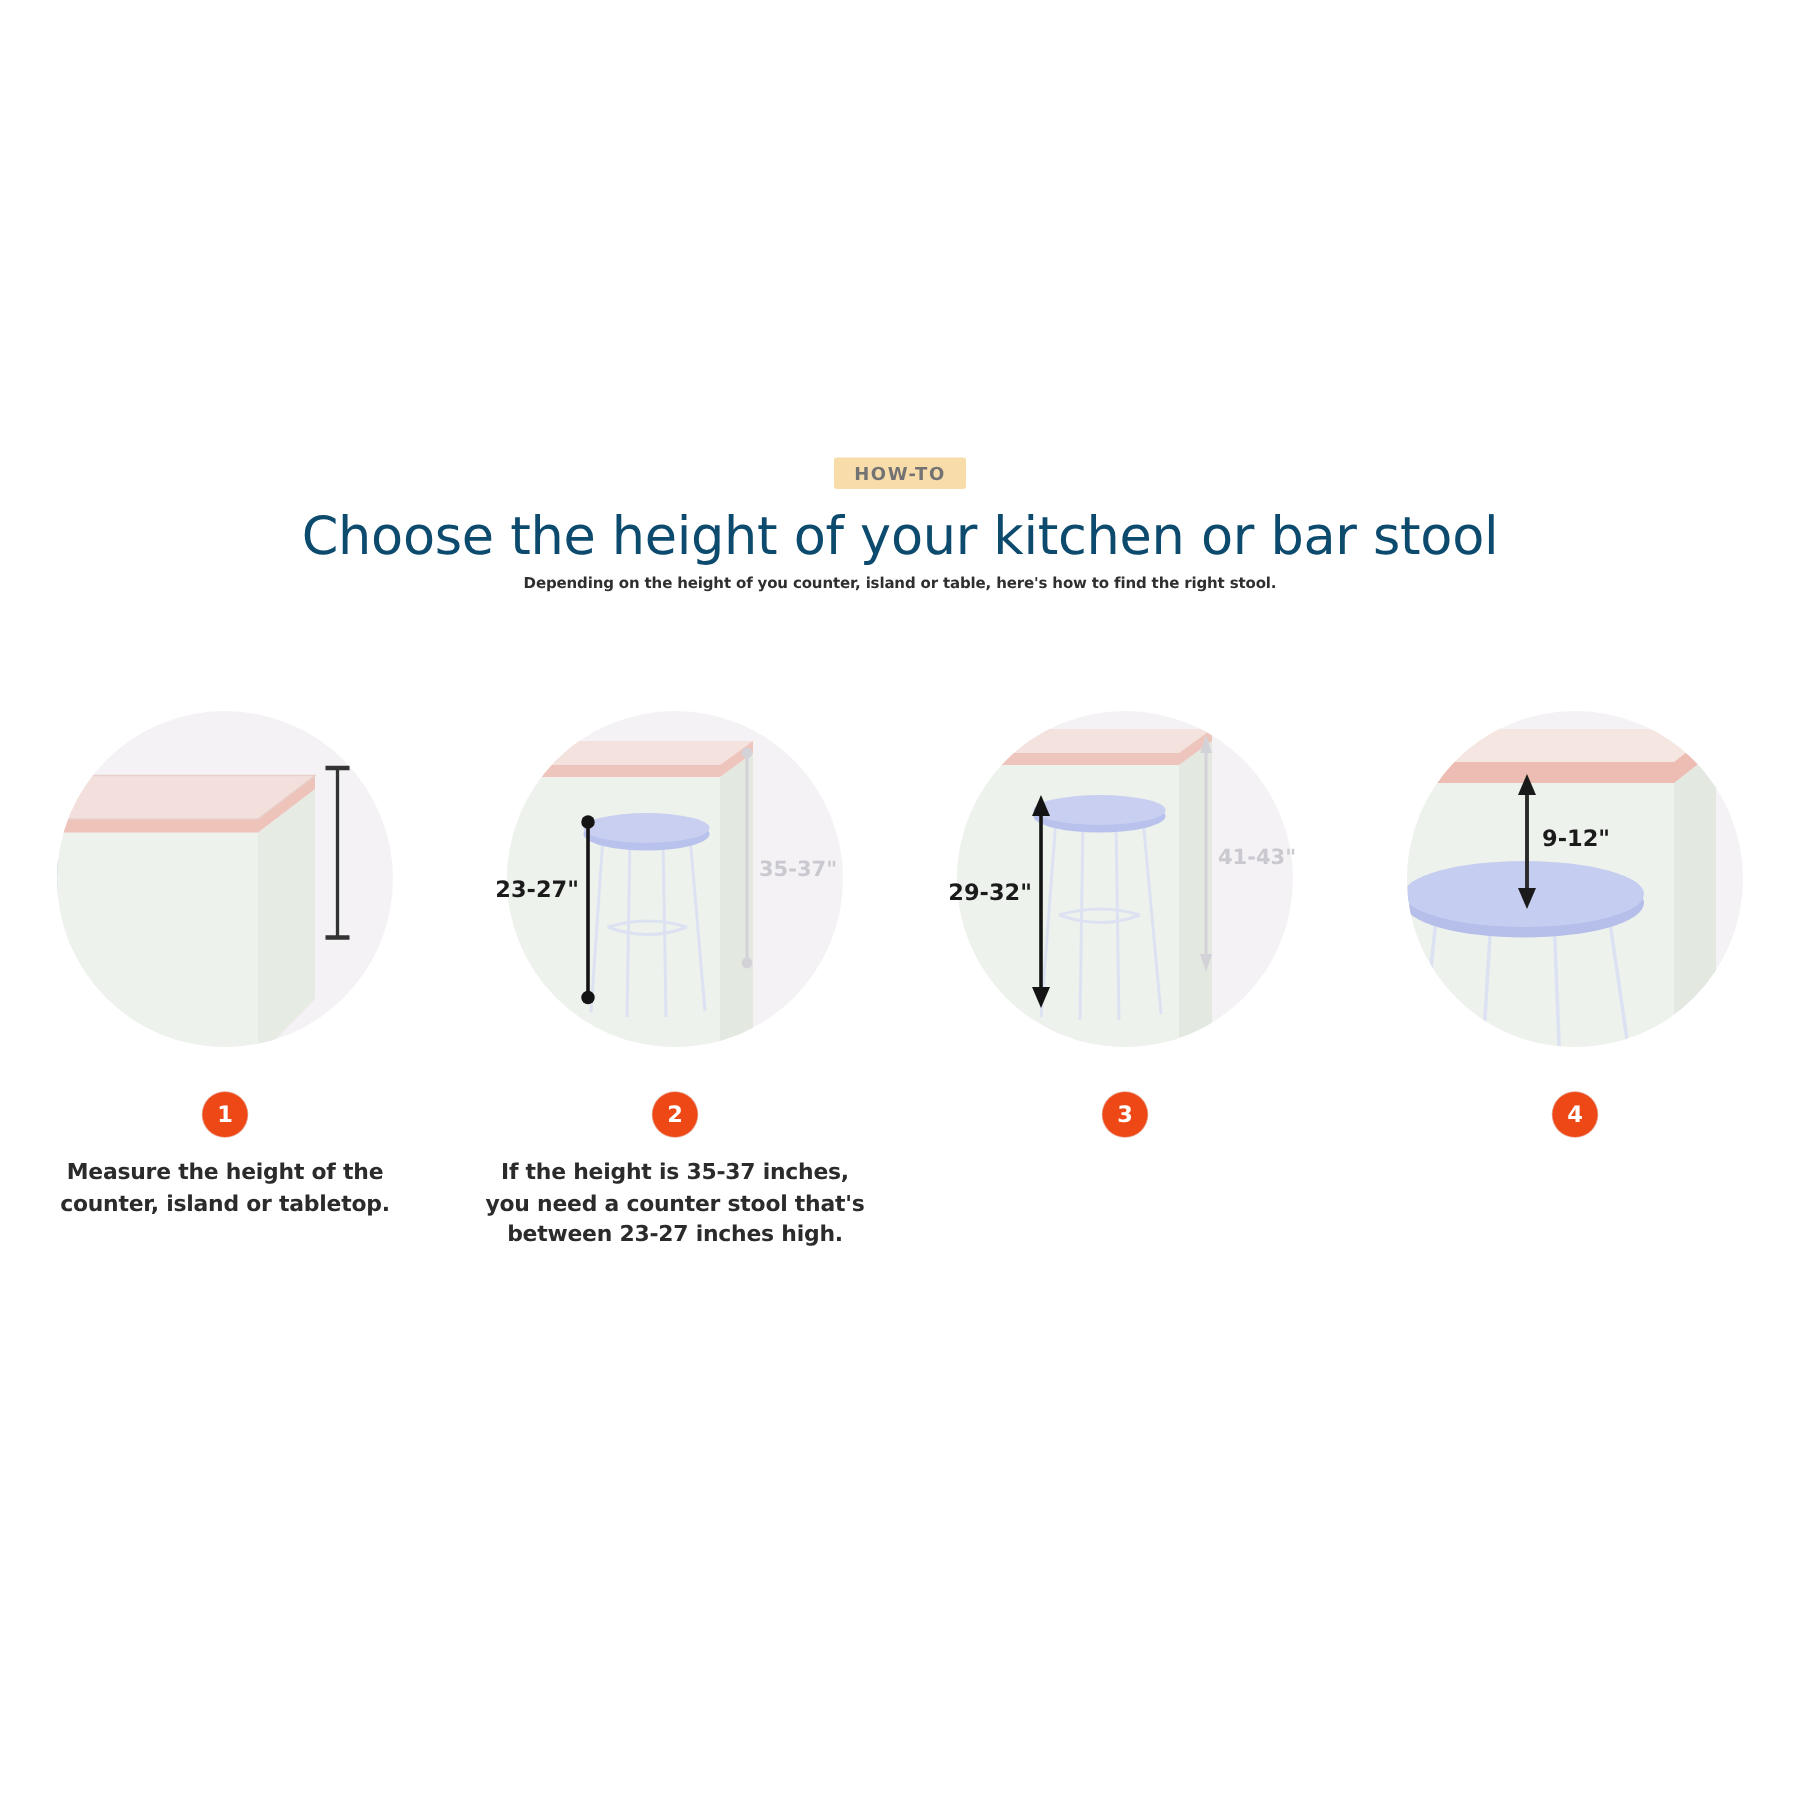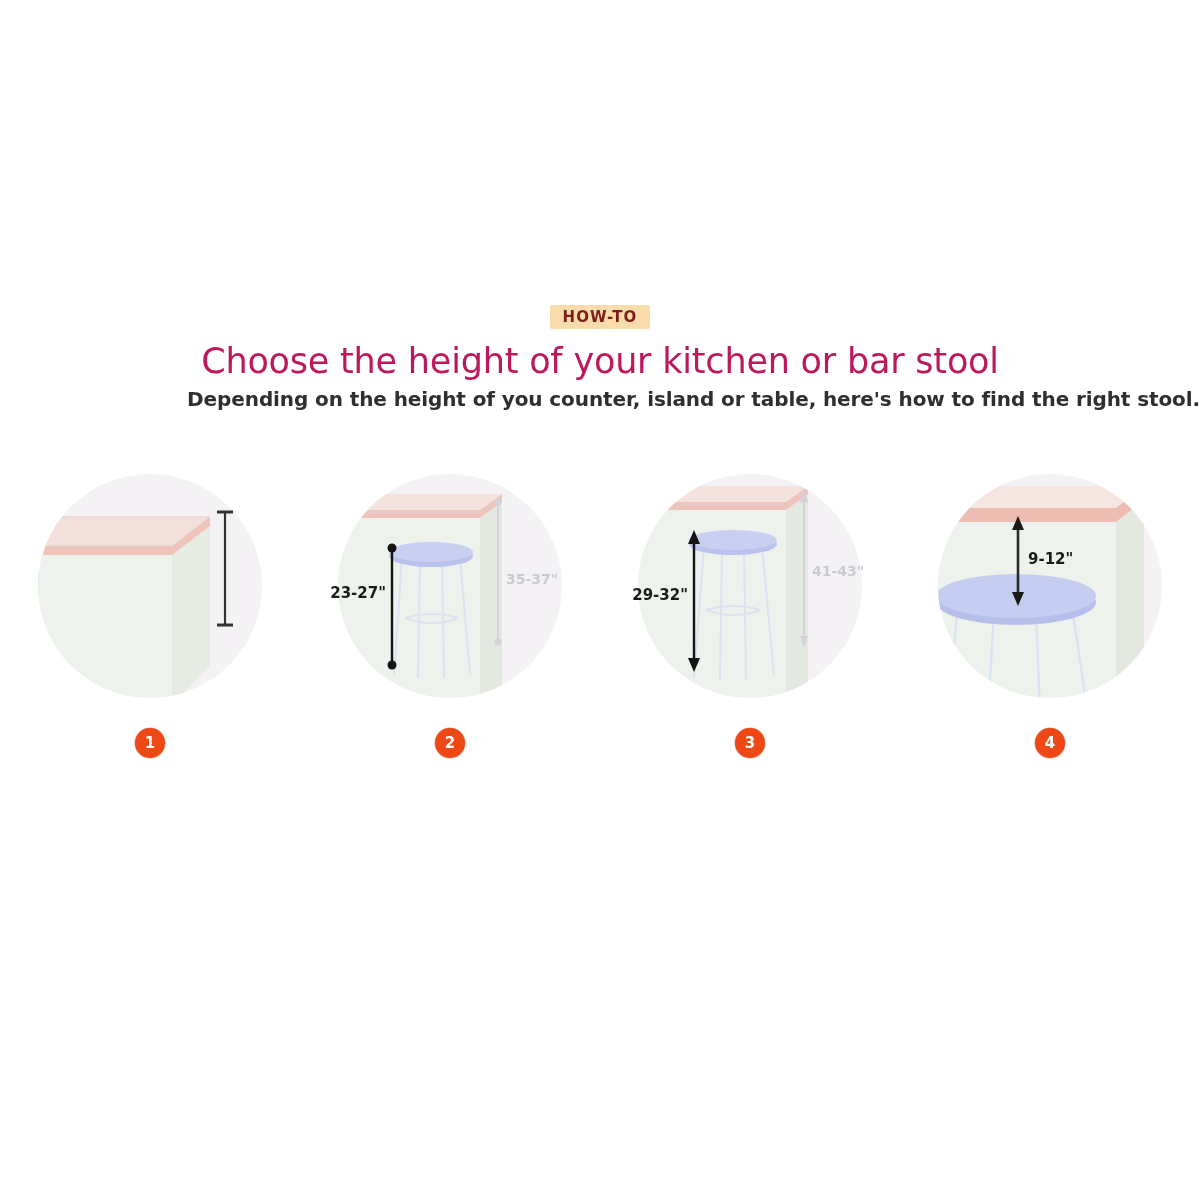--- a/index.html
+++ b/index.html
@@ -17,43 +17,42 @@
 
   
   .header {
     position: absolute;
     top: 305px; left: 0; width: 1200px;
     text-align: center;
   }
   .badge-howto {
     display: inline-block;
     background: #f8dcaa;
-    color: #7f1d1d;
-    font-size: 15px;
+    color: #737373;
+    font-size: 12px;
     font-weight: bold;
     letter-spacing: 1.1px;
     padding: 5px 13px 4px 13px;
     border-radius: 2px;
     line-height: 1;
   }
   .title {
     margin-top: 13px;
     font-size: 35px;
     font-weight: 400;
-    color: #be185d;
+    color: #0c4a6e;
     letter-spacing: -0.2px;
     line-height: 1.12;
   }
   .subtitle {
     margin-top: 6px;
-    font-size: 20px;
+    font-size: 10px;
     font-weight: 600;
     color: #2f2f2f;
     letter-spacing: -0.1px;
-    text-align: right;
   }
 
   
   .panels {
     position: absolute;
     top: 460px; left: 0; width: 1200px;
     display: flex;
   }
   .panel {
     width: 300px;
@@ -148,20 +147,21 @@
           </g>
 
           <g>
             <line x1="205" y1="52" x2="205" y2="165" stroke="#333333" stroke-width="2.2"></line>
             <line x1="197" y1="52" x2="213" y2="52" stroke="#333333" stroke-width="3"></line>
             <line x1="197" y1="165" x2="213" y2="165" stroke="#333333" stroke-width="3"></line>
           </g>
         </svg>
       </div>
       <div class="num-badge">1</div>
+      <div class="caption">Measure the height of the counter, island or tabletop.</div>
     </div>
 
     <div class="panel">
       <div class="art-wrap">
         <svg viewBox="0 0 260 260">
           <defs>
             <clipPath id="clip2">
                 <circle cx="130" cy="126" r="112"></circle>
               </clipPath>
           </defs>
@@ -191,20 +191,21 @@
 
           <g>
             <line x1="178" y1="42" x2="178" y2="182" stroke="#d2d2d8" stroke-width="2"></line>
             <circle cx="178" cy="42" r="3.6" fill="#d2d2d8"></circle>
             <circle cx="178" cy="182" r="3.6" fill="#d2d2d8"></circle>
           </g>
           <text class="meas-gray" x="186" y="124">35-37"</text>
         </svg>
       </div>
       <div class="num-badge">2</div>
+      <div class="caption">If the height is 35-37 inches, you need a counter stool that's between 23-27 inches high.</div>
     </div>
 
     <div class="panel">
       <div class="art-wrap">
         <svg viewBox="0 0 260 260">
           <defs>
             <clipPath id="clip3">
                 <circle cx="130" cy="126" r="112"></circle>
               </clipPath>
           </defs>

